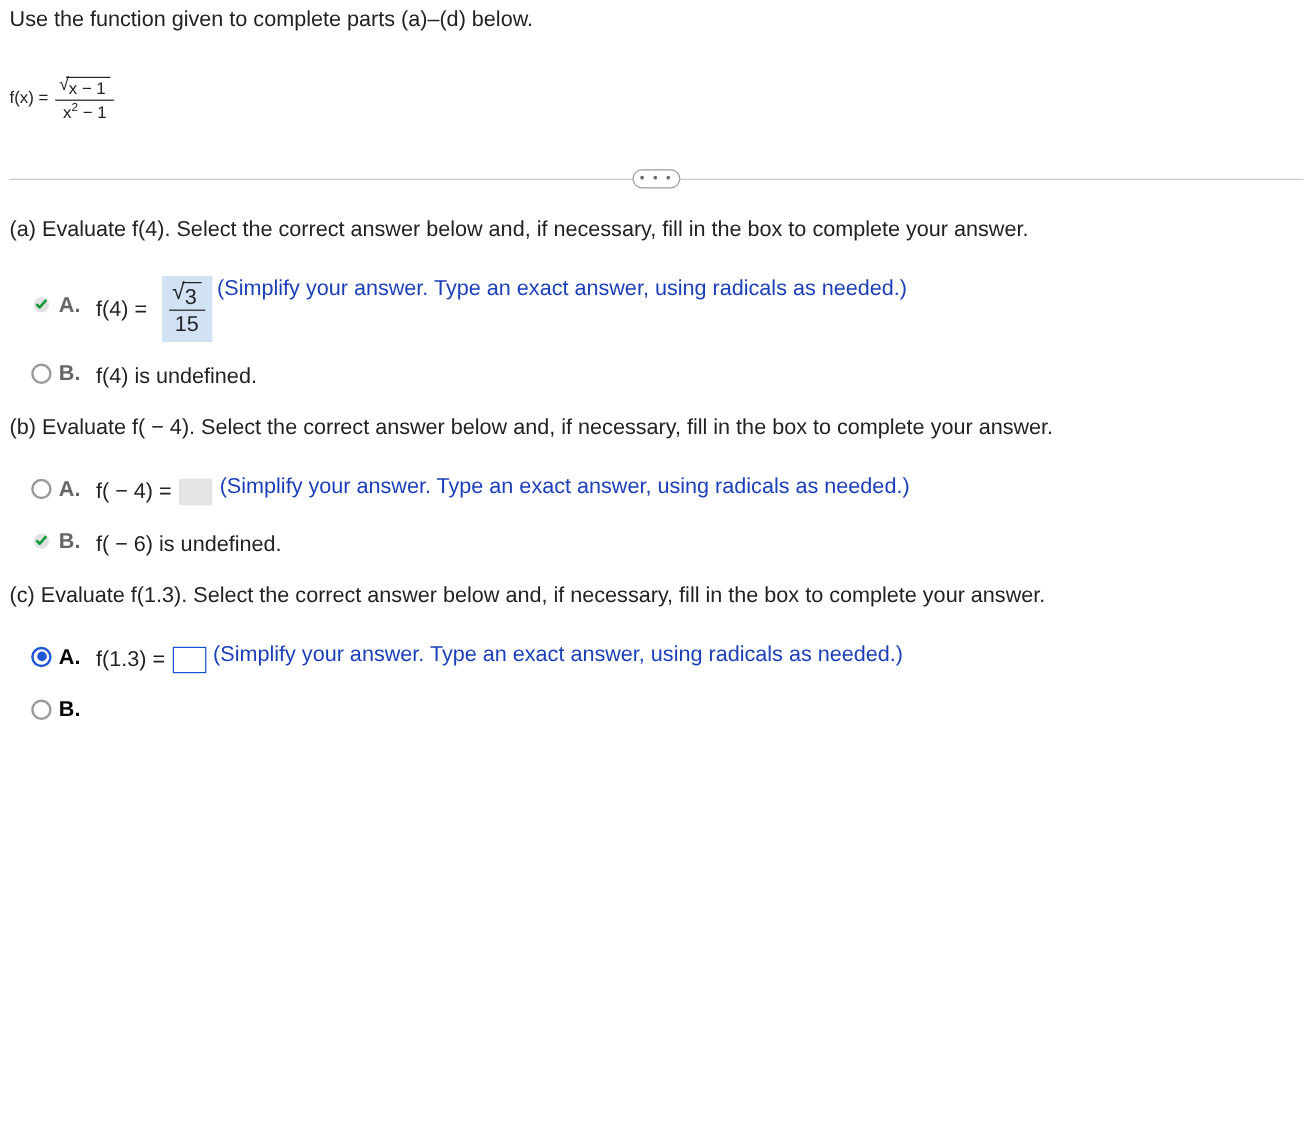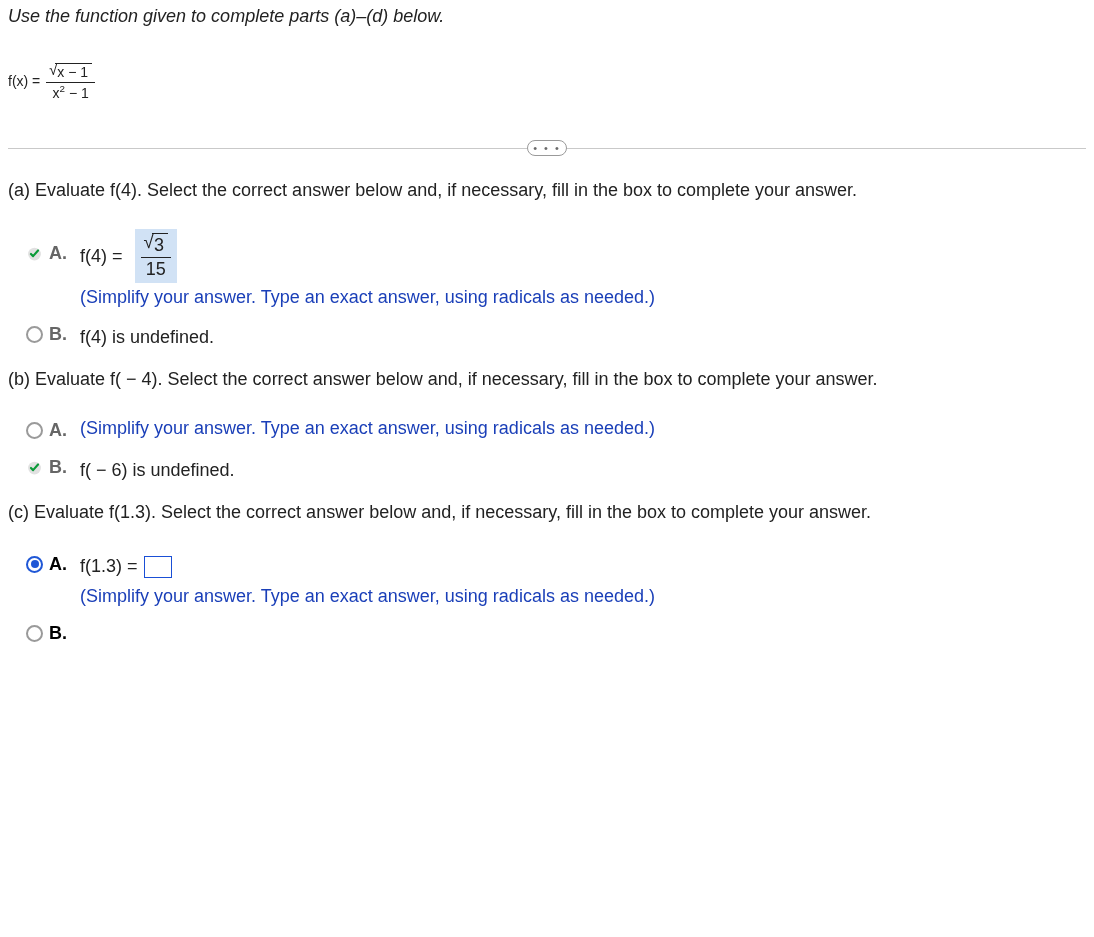--- a/index.html
+++ b/index.html
@@ -6,21 +6,20 @@
   body {
     font-family: Arial, Helvetica, sans-serif;
     font-size: 18px;
     color: #222;
     margin: 0;
     padding: 6px 8px 40px 8px;
     width: 1094px;
   }
   .instruction {
     padding-bottom: 14px;
-    font-style: italic;
   }
   .fn-def {
     display: flex;
     align-items: center;
     padding: 20px 0 28px 0;
     font-size: 14px;
   }
   .frac {
     display: inline-flex;
     flex-direction: column;
@@ -125,21 +124,21 @@
     justify-content: center;
     align-items: center;
   }
   .check svg { width: 18px; height: 18px; }
   .opt-letter {
     font-weight: bold;
     color: #666;
   }
   .opt-body {
     display: flex;
-    flex-direction: column;
+    flex-direction: row;
     gap: 4px;
   }
   .opt-line {
     display: flex;
     align-items: center;
     gap: 4px;
     min-height: 30px;
   }
   .hint {
     color: #1a3fb8;
@@ -238,20 +237,24 @@
 
 <div class="part-head">(b) Evaluate f( − 4). Select the correct answer below and, if necessary, fill in the box to complete your answer.</div>
 <div class="options">
 
   <div class="opt">
     <span class="opt-outer" style="padding-top:2px;">
       <span class="radio empty"></span>
       <span class="opt-letter">A.</span>
     </span>
     <span class="opt-body">
+      <span class="opt-line">
+        <span>f( − 4) =</span>
+        <span class="answer-box empty-grey"></span>
+      </span>
       <span class="hint">(Simplify your answer. Type an exact answer, using radicals as needed.)</span>
     </span>
   </div>
 
   <div class="opt">
     <span class="opt-outer">
       <span class="check">
         <svg viewBox="0 0 24 24">
             <circle cx="12" cy="12" r="9" fill="#e1e1e1"></circle>
             <path d="M7 12 l3 3 l7 -8" stroke="#0a9a38" stroke-width="3" fill="none" stroke-linecap="round" stroke-linejoin="round"></path>

